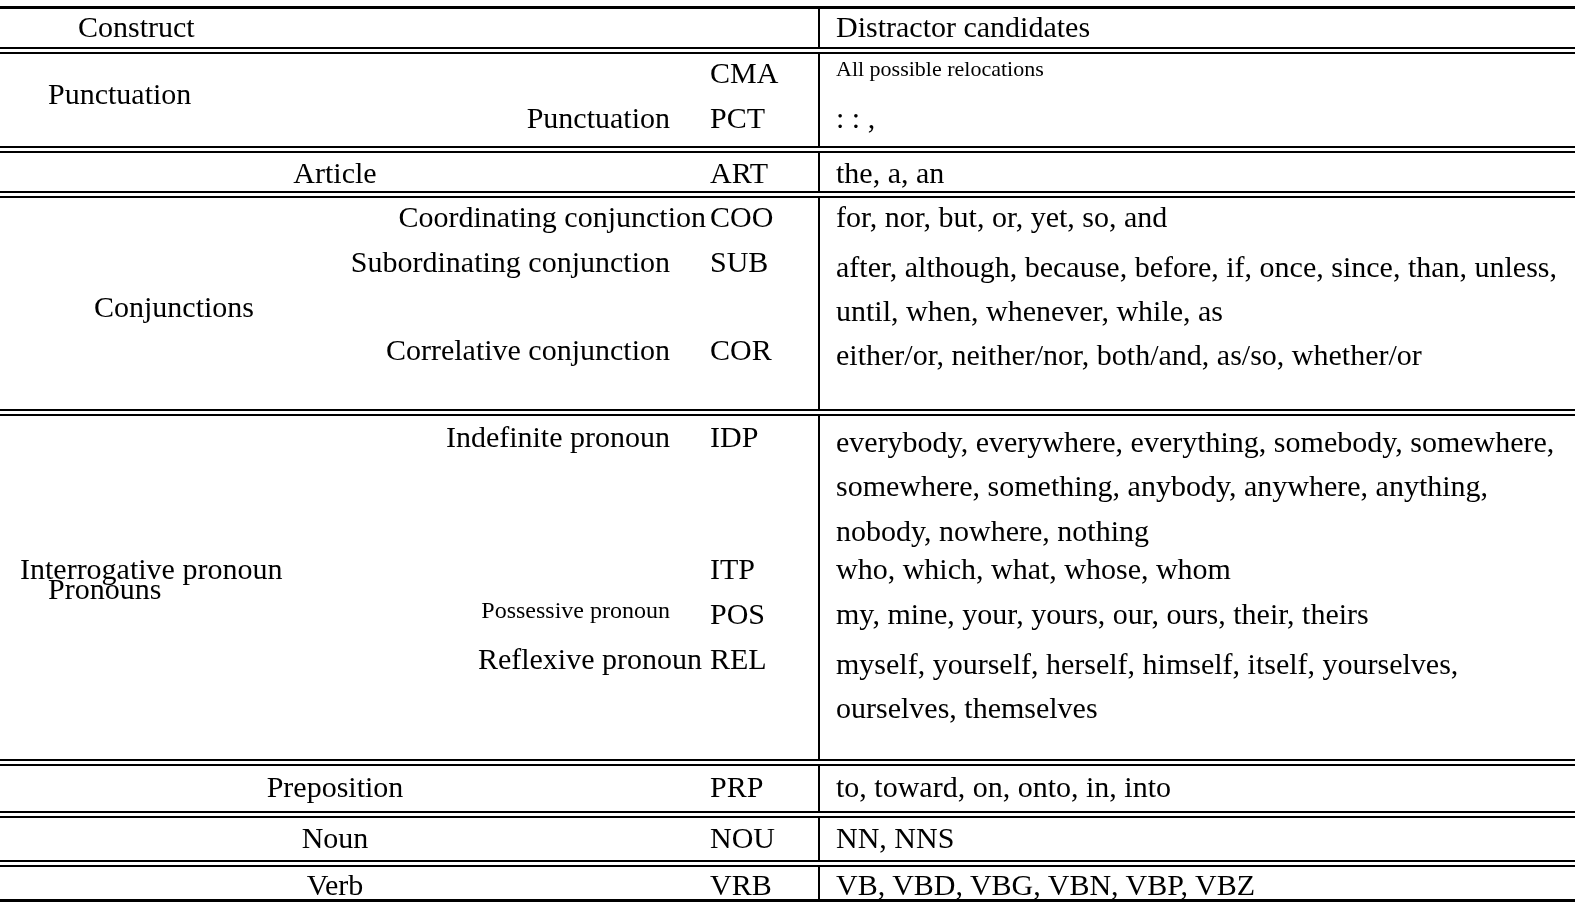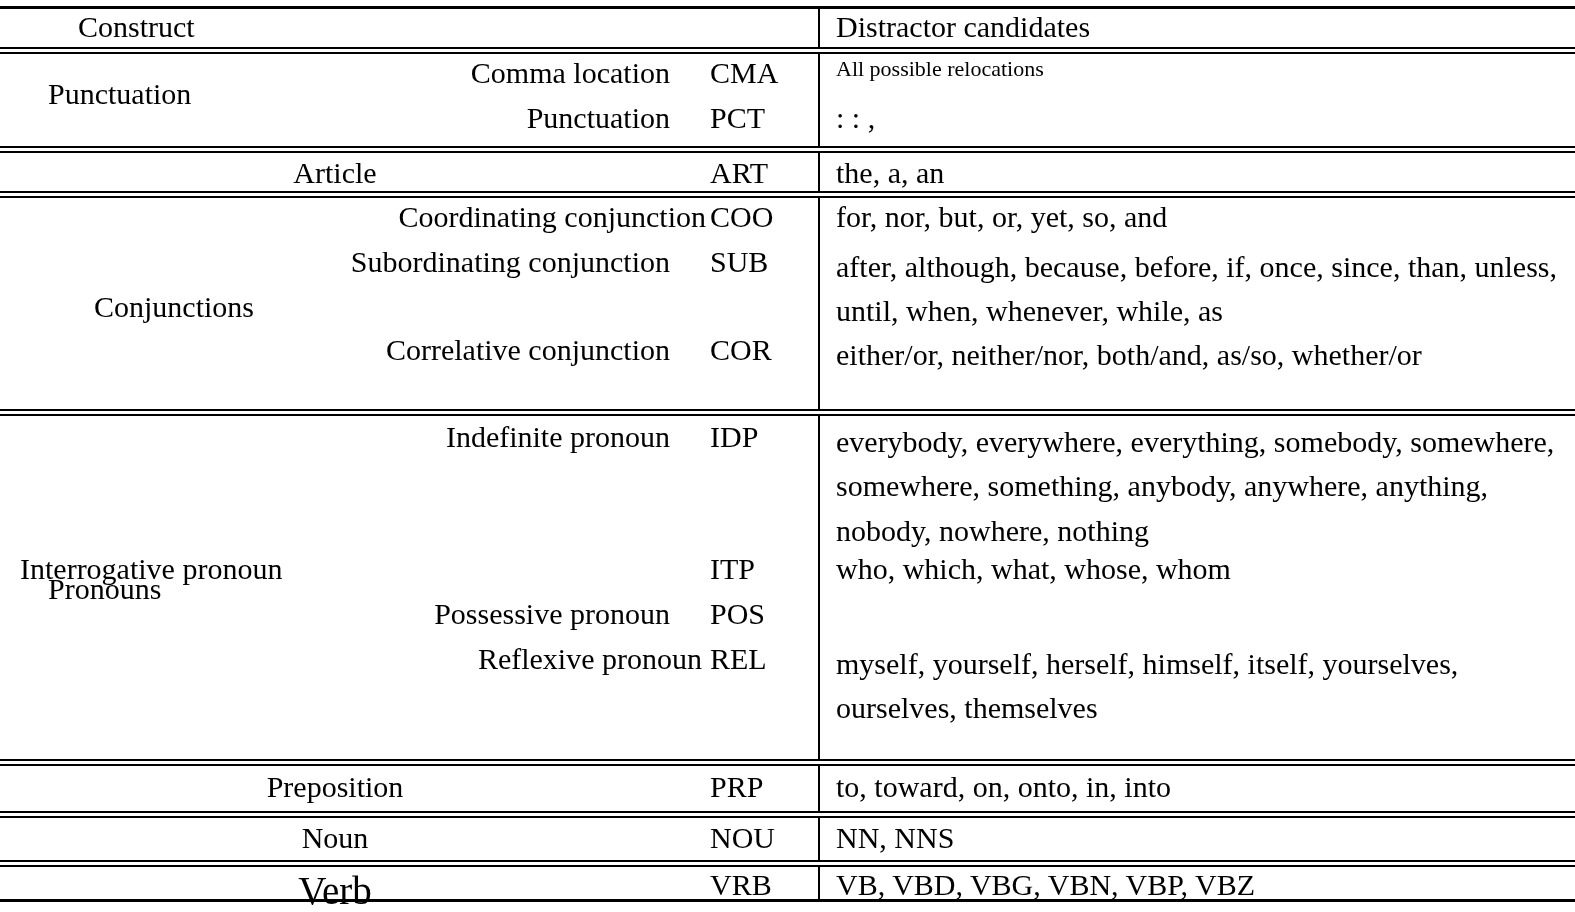--- a/index.html
+++ b/index.html
@@ -84,21 +84,20 @@
   <div class="vline" style="left:818px; top:414px; height:346px;"></div>
   <div class="vline" style="left:818px; top:764px; height:48px;"></div>
   <div class="vline" style="left:818px; top:816px; height:45px;"></div>
   <div class="vline" style="left:818px; top:865px; height:35px;"></div>
 
   <div class="txt" style="left:78px; top:10px; font-size:30px;">Construct</div>
   <div class="txt" style="left:836px; top:10px; font-size:30px;">Distractor candidates</div>
 
   <div class="txt" style="left:48px; top:77px; font-size:30px;">Punctuation</div>
 
-  <div class="txt right" style="left:0; top:56px; width:670px; text-align:right; font-size:30px;">Comma location</div>
   <div class="txt" style="left:710px; top:56px; font-size:30px;">CMA</div>
   <div class="txt" style="left:836px; top:56px; font-size:22px;">All possible relocations</div>
 
   <div class="txt right" style="left:0; top:101px; width:670px; text-align:right; font-size:30px;">Punctuation</div>
   <div class="txt" style="left:710px; top:101px; font-size:30px;">PCT</div>
   <div class="txt" style="left:836px; top:101px; font-size:30px;">: : ,</div>
 
   <div class="txt" style="left:0; top:156px; width:670px; text-align:center; font-size:30px;">Article</div>
   <div class="txt" style="left:710px; top:156px; font-size:30px;">ART</div>
   <div class="txt" style="left:836px; top:156px; font-size:30px;">the, a, an</div>
@@ -120,32 +119,33 @@
   <div class="txt" style="left:48px; top:572px; font-size:30px;">Pronouns</div>
 
   <div class="txt right" style="left:0; top:420px; width:670px; text-align:right; font-size:30px;">Indefinite pronoun</div>
   <div class="txt" style="left:710px; top:420px; font-size:30px;">IDP</div>
   <div class="txt wrap" style="left:836px; top:420px; width:726px; font-size:30px; line-height:1.48;">everybody, everywhere, everything, somebody, somewhere, somewhere, something, anybody, anywhere, anything, nobody, nowhere, nothing</div>
 
   <div class="txt right" style="left:0; top:552px; width:670px; text-align:left; font-size:30px;margin-left:20px;">Interrogative pronoun</div>
   <div class="txt" style="left:710px; top:552px; font-size:30px;">ITP</div>
   <div class="txt" style="left:836px; top:552px; font-size:30px;">who, which, what, whose, whom</div>
 
-  <div class="txt right" style="left:0; top:597px; width:670px; text-align:right; font-size:30px;">Possessive pronoun</div>
+  <div class="txt right" style="left:0; top:597px; width:670px; text-align:right; font-size:24px;">Possessive pronoun</div>
   <div class="txt" style="left:710px; top:597px; font-size:30px;">POS</div>
+  <div class="txt" style="left:836px; top:597px; font-size:30px;">my, mine, your, yours, our, ours, their, theirs</div>
 
   <div class="txt right" style="left:0; top:642px; width:670px; text-align:right; font-size:30px;padding-left:32px;">Reflexive pronoun</div>
   <div class="txt" style="left:710px; top:642px; font-size:30px;">REL</div>
   <div class="txt wrap" style="left:836px; top:642px; width:700px; font-size:30px; line-height:1.48;">myself, yourself, herself, himself, itself, yourselves, ourselves, themselves</div>
 
   <div class="txt" style="left:0; top:770px; width:670px; text-align:center; font-size:30px;">Preposition</div>
   <div class="txt" style="left:710px; top:770px; font-size:30px;">PRP</div>
   <div class="txt" style="left:836px; top:770px; font-size:30px;">to, toward, on, onto, in, into</div>
 
   <div class="txt" style="left:0; top:821px; width:670px; text-align:center; font-size:30px;">Noun</div>
   <div class="txt" style="left:710px; top:821px; font-size:30px;">NOU</div>
   <div class="txt" style="left:836px; top:821px; font-size:30px;">NN, NNS</div>
 
-  <div class="txt" style="left:0; top:868px; width:670px; text-align:center; font-size:39px;">Verb</div>
+  <div class="txt" style="left:0; top:868px; width:670px; text-align:center; font-size:30px;">Verb</div>
   <div class="txt" style="left:710px; top:868px; font-size:30px;">VRB</div>
   <div class="txt" style="left:836px; top:868px; font-size:30px;">VB, VBD, VBG, VBN, VBP, VBZ</div>
 
 </div>
 
 </body></html>

